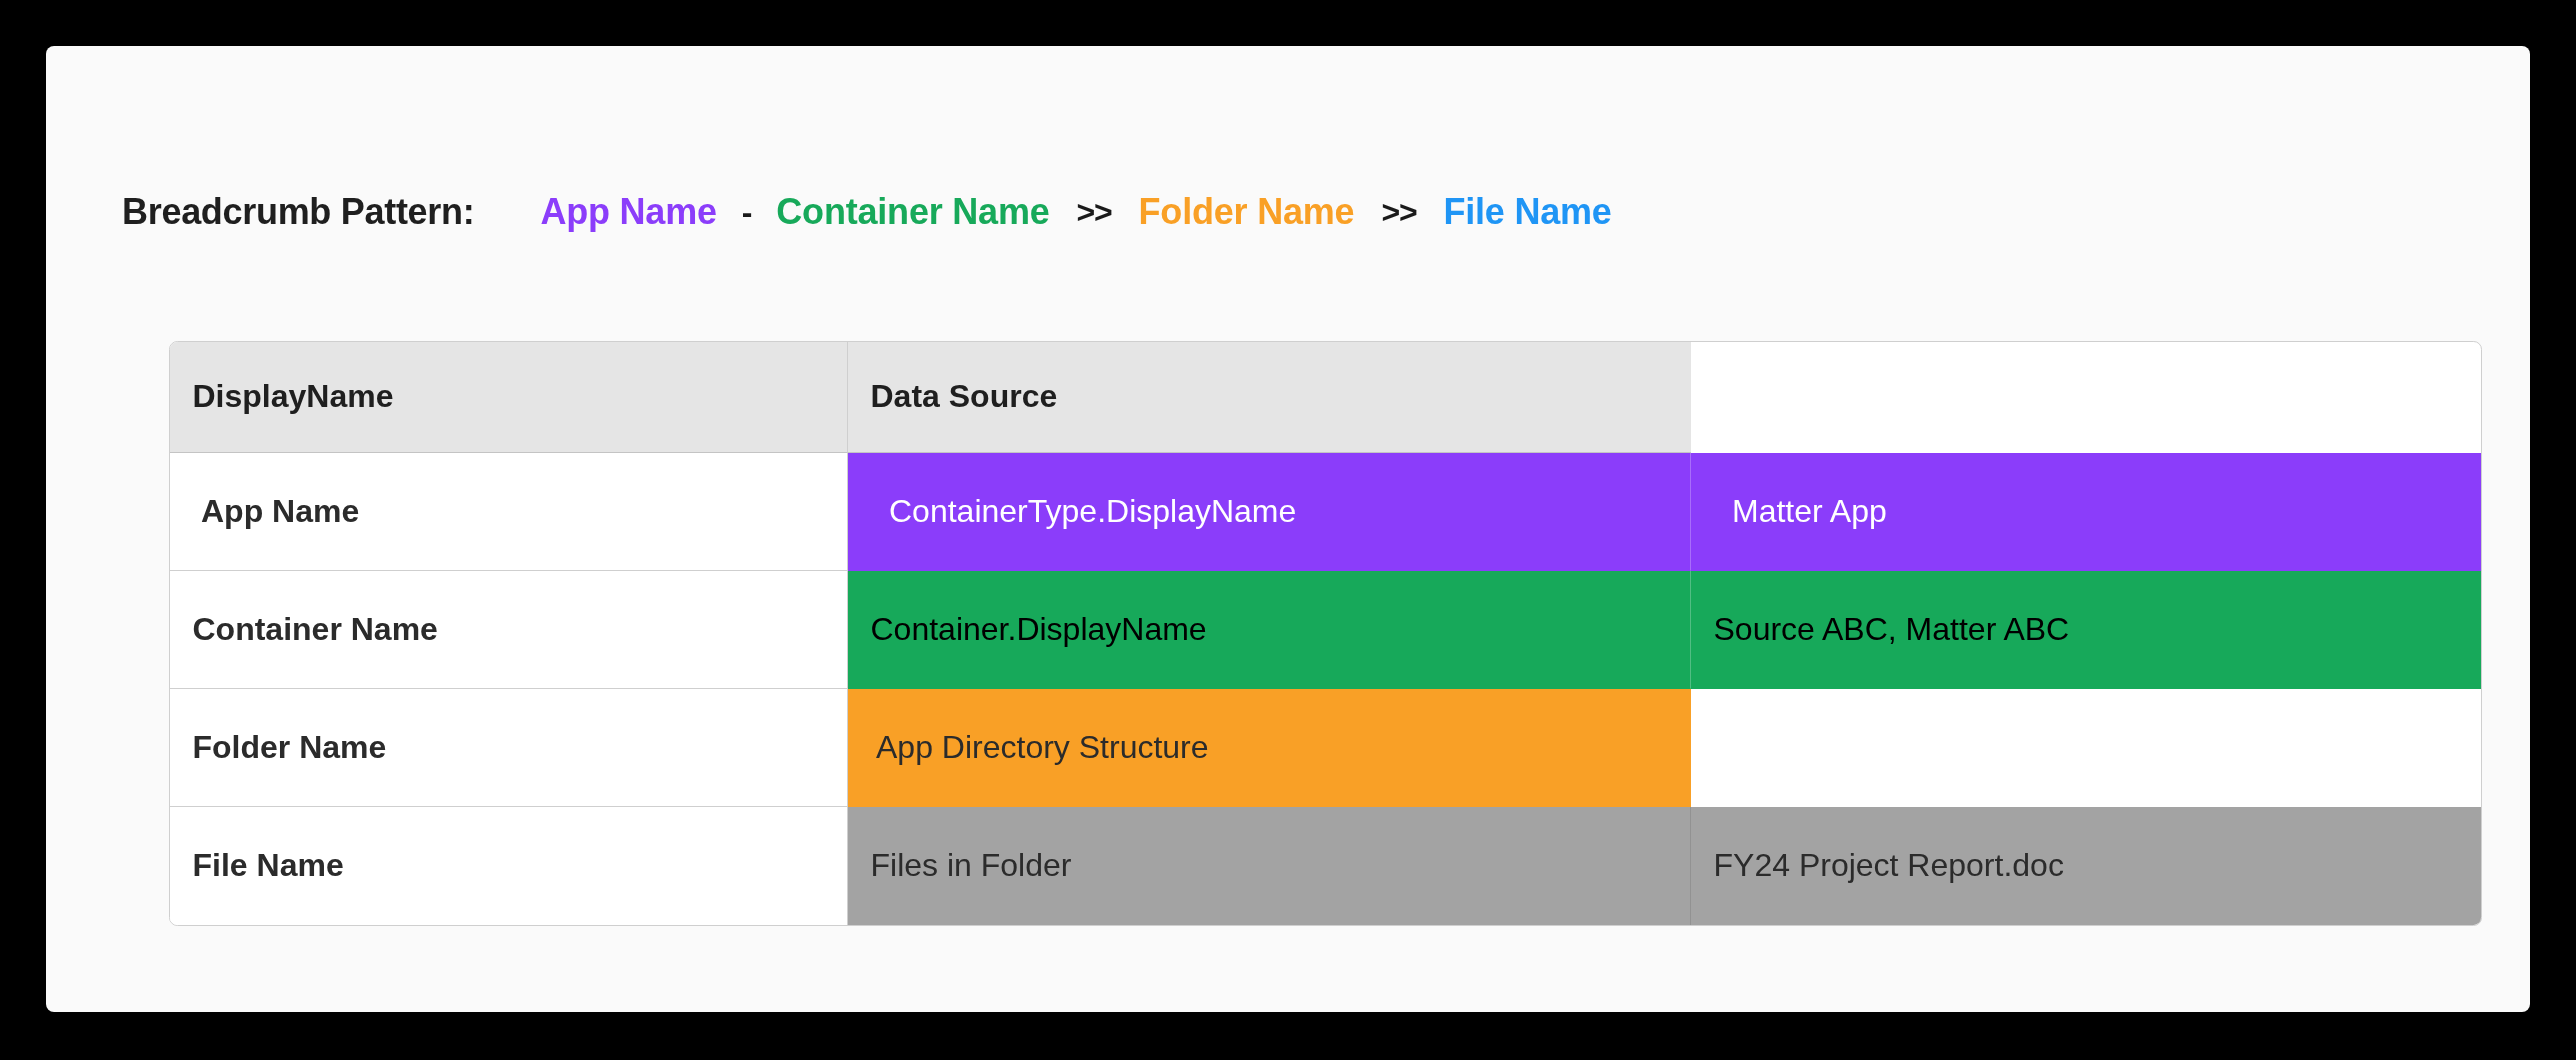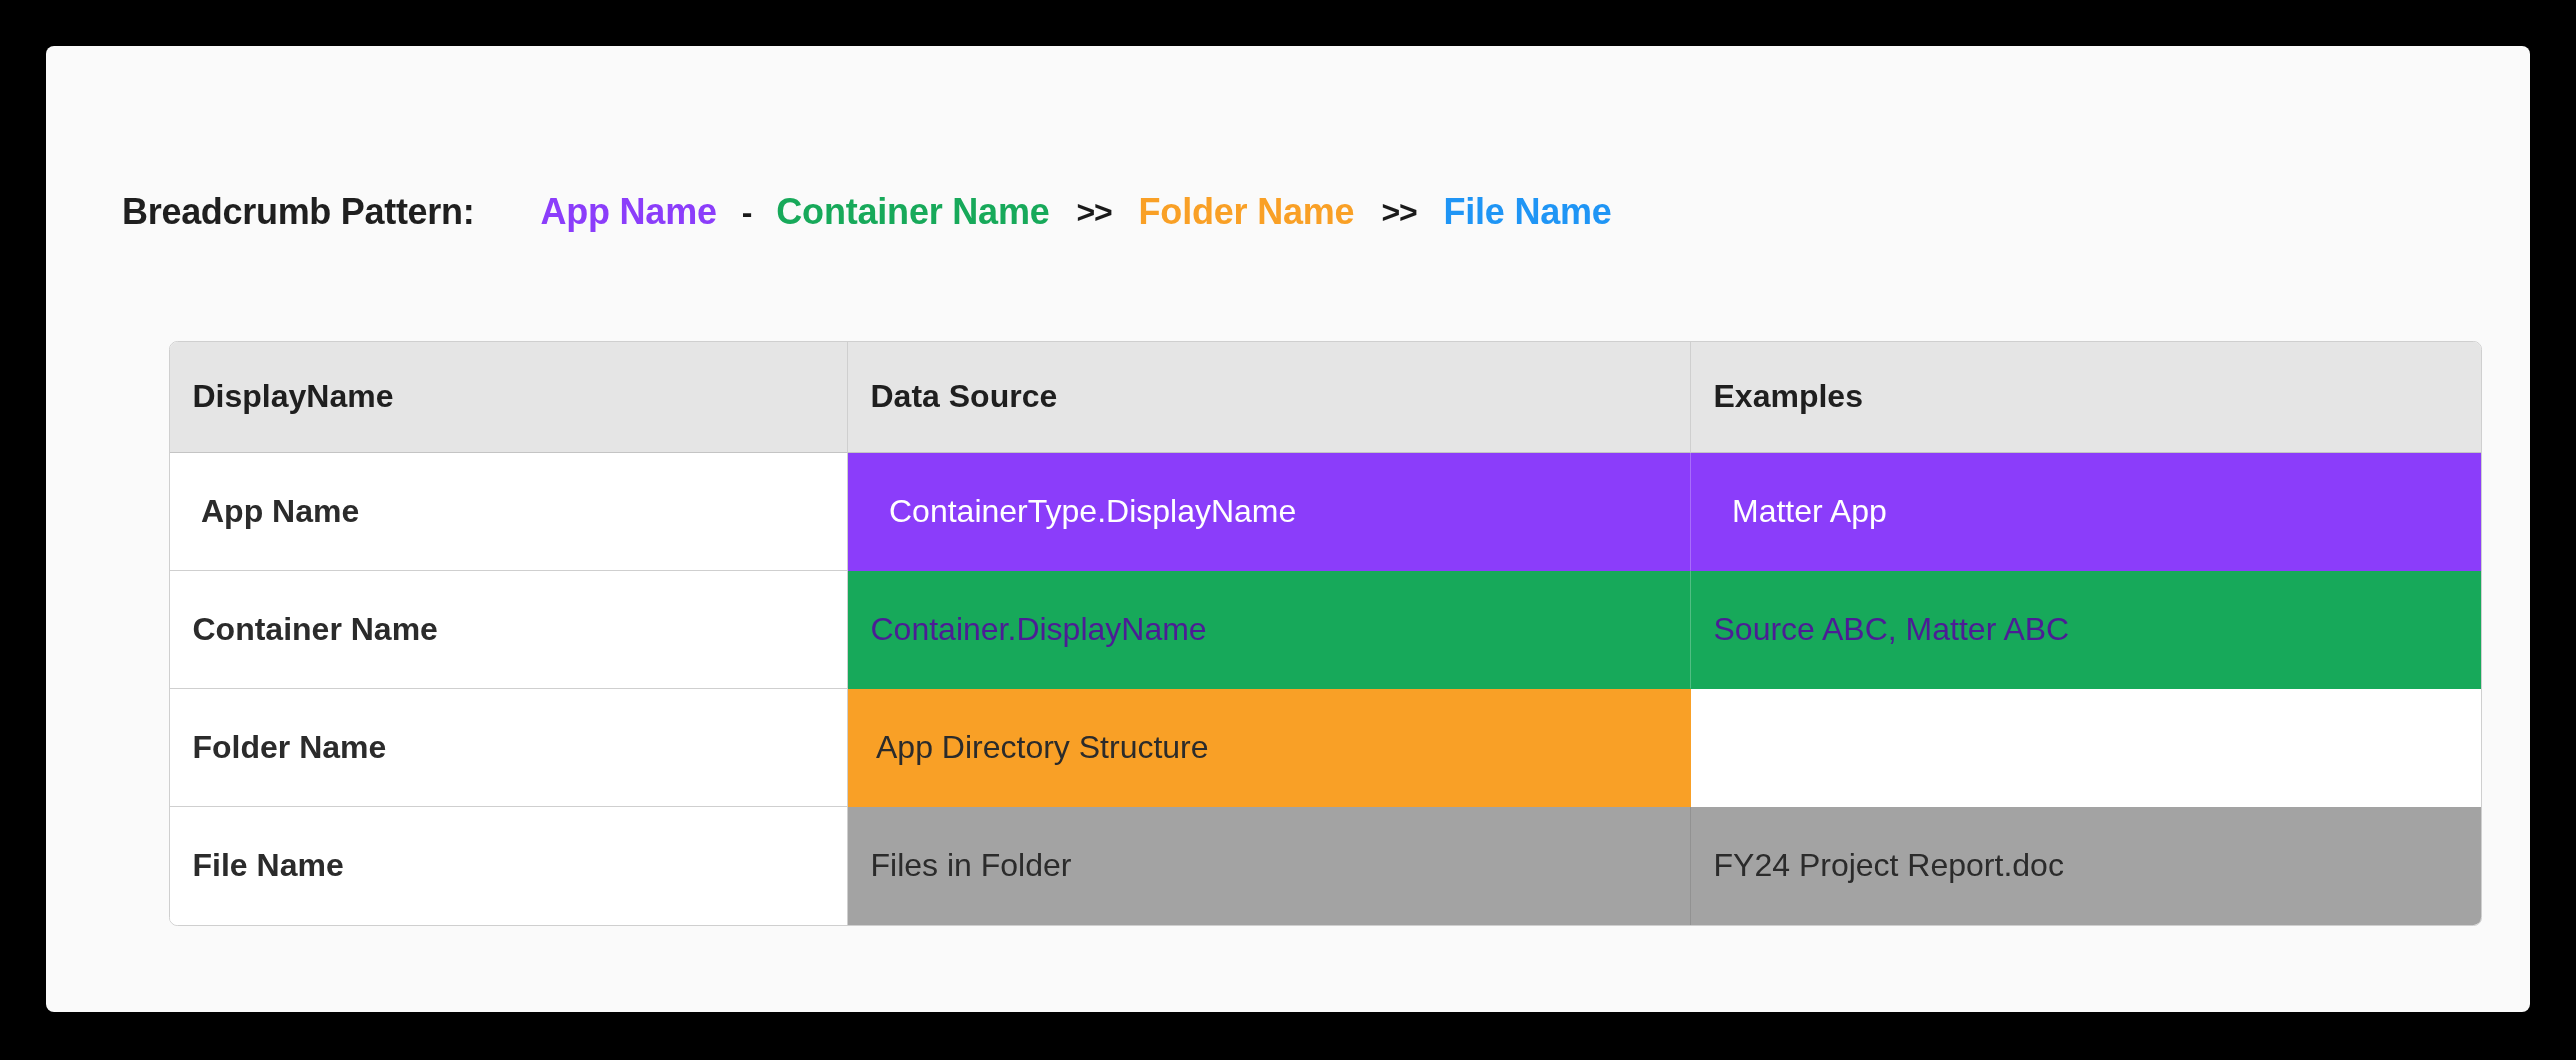--- a/index.html
+++ b/index.html
@@ -116,21 +116,21 @@
   
   .label-cell {
     background: #ffffff;
     font-weight: bold;
     color: #2b2b2b;
   }
   .label-cell.indent { padding-left: 31px; }
 
   
   .c-purple { background: #8b3dfa; color: #ffffff; border-right-color: rgba(255,255,255,0.25); border-bottom-color: #8b3dfa; padding-left: 41px; }
-  .c-green  { background: #17a95a; color: #4c1d95; border-right-color: rgba(255,255,255,0.25); border-bottom-color: #17a95a; }
+  .c-green  { background: #17a95a; color: #000000; border-right-color: rgba(255,255,255,0.25); border-bottom-color: #17a95a; }
   .c-orange { background: #f9a026; color: #2b2b2b; border-right-color: rgba(0,0,0,0.10); border-bottom-color: #f9a026; padding-left: 28px; }
   .c-blue   { background: #a3a3a3; color: #2b2b2b; border-right-color: rgba(0,0,0,0.10); border-bottom-color: #bedff8; }
 
   .c-purple:last-child, .c-green:last-child,
   .c-orange:last-child, .c-blue:last-child { border-right: none; }
 </style>
 </head>
 <body>
 
 <div class="canvas">
@@ -160,21 +160,20 @@
       <span class="gap-m"></span>
 
       <span class="crumb" style="color:#1f95f5">File Name</span>
     </div>
 
     <div class="table">
 
       <div class="trow header-row">
         <div class="cell col-1">DisplayName</div>
         <div class="cell col-2">Data Source</div>
-        <div class="cell col-3">Examples</div>
       </div>
 
       <div class="trow">
         <div class="cell col-1 label-cell indent">App Name</div>
         <div class="cell col-2 c-purple">ContainerType.DisplayName</div>
         <div class="cell col-3 c-purple">Matter App</div>
       </div>
 
       <div class="trow">
         <div class="cell col-1 label-cell">Container Name</div>

